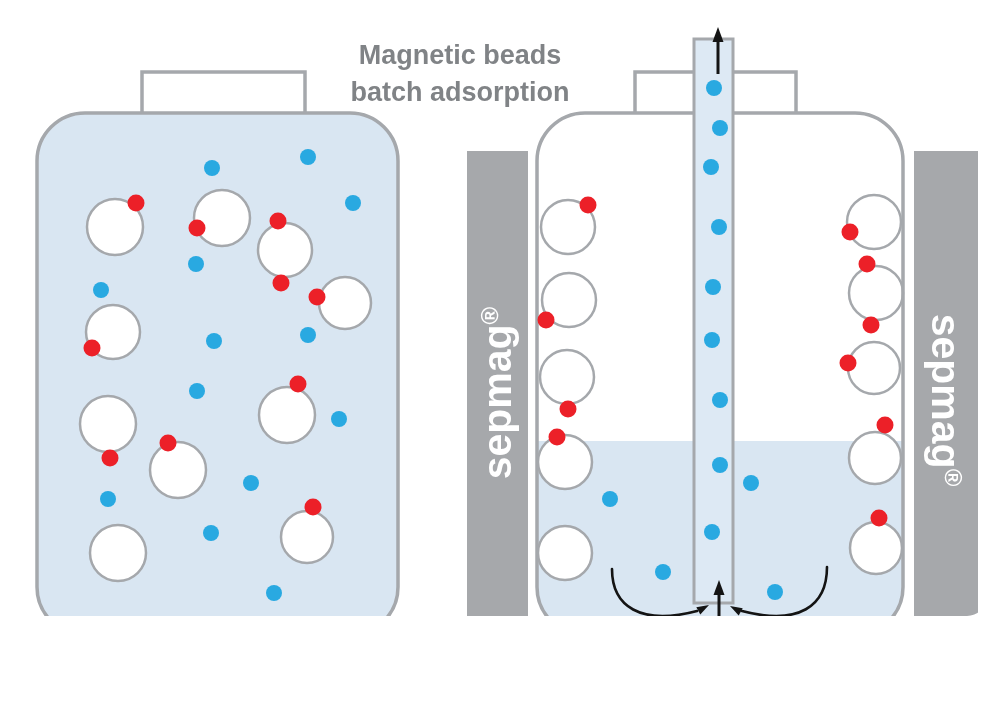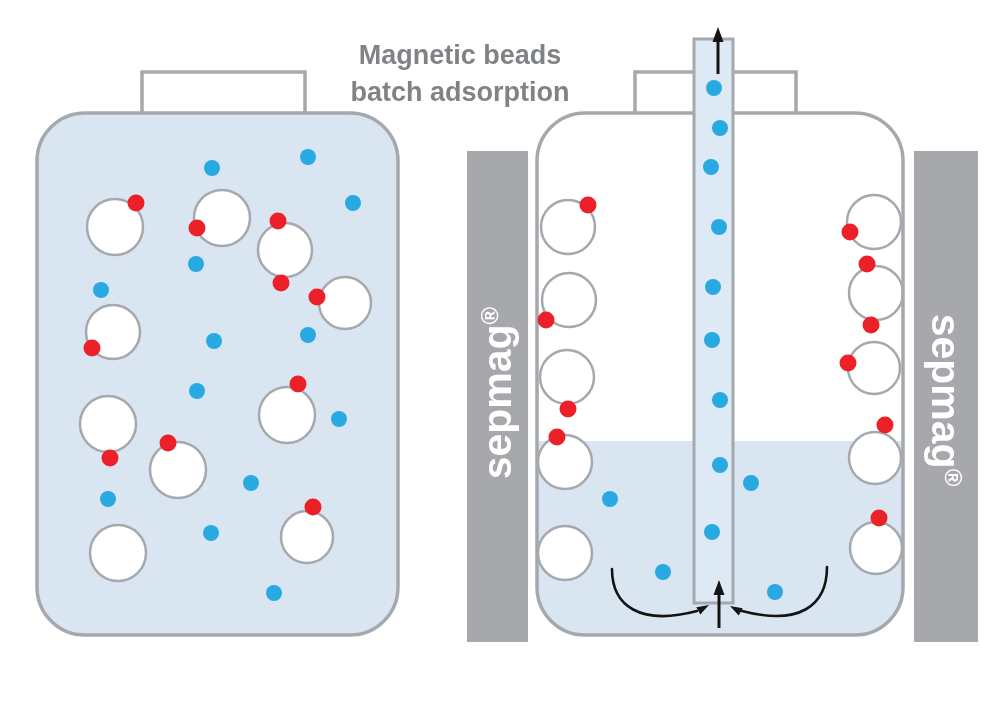--- a/index.html
+++ b/index.html
@@ -1,16 +1,16 @@
 <!DOCTYPE html>
 <html style="--liquid: #d9e6f2; --tube_fill: #dde9f4; --dot_blue: #29a9e1; --dot_red: #ec2028; --outline: #a5a8ac; --magnet: #a6a8ab; --title_text: #808386; --arrow: #141414;"><head>
 <meta charset="utf-8">
 <style>
   html,body{margin:0;padding:0;background:#ffffff;}
-  .stage{position:relative;width:986px;height:726px;background:#ffffff;overflow:hidden;border-radius:19px;}
+  .stage{position:relative;width:986px;height:616px;background:#ffffff;overflow:hidden;border-radius:19px;}
   svg{display:block;}
   .title-text{fill:var(--title_text);font:bold 27px "Liberation Sans",sans-serif;text-anchor:middle;}
   .cap{fill:#ffffff;stroke:var(--outline);stroke-width:3.5;}
   .vessel-fill-blue{fill:var(--liquid);stroke:var(--outline);stroke-width:3.5;}
   .vessel-fill-white{fill:#ffffff;}
   .vessel-stroke{fill:none;stroke:var(--outline);stroke-width:3.5;}
   .liquid{fill:var(--liquid);}
   .bead{fill:#ffffff;stroke:var(--outline);stroke-width:2.5;}
   .red-dot{fill:var(--dot_red);}
   .blue-dot{fill:var(--dot_blue);}

